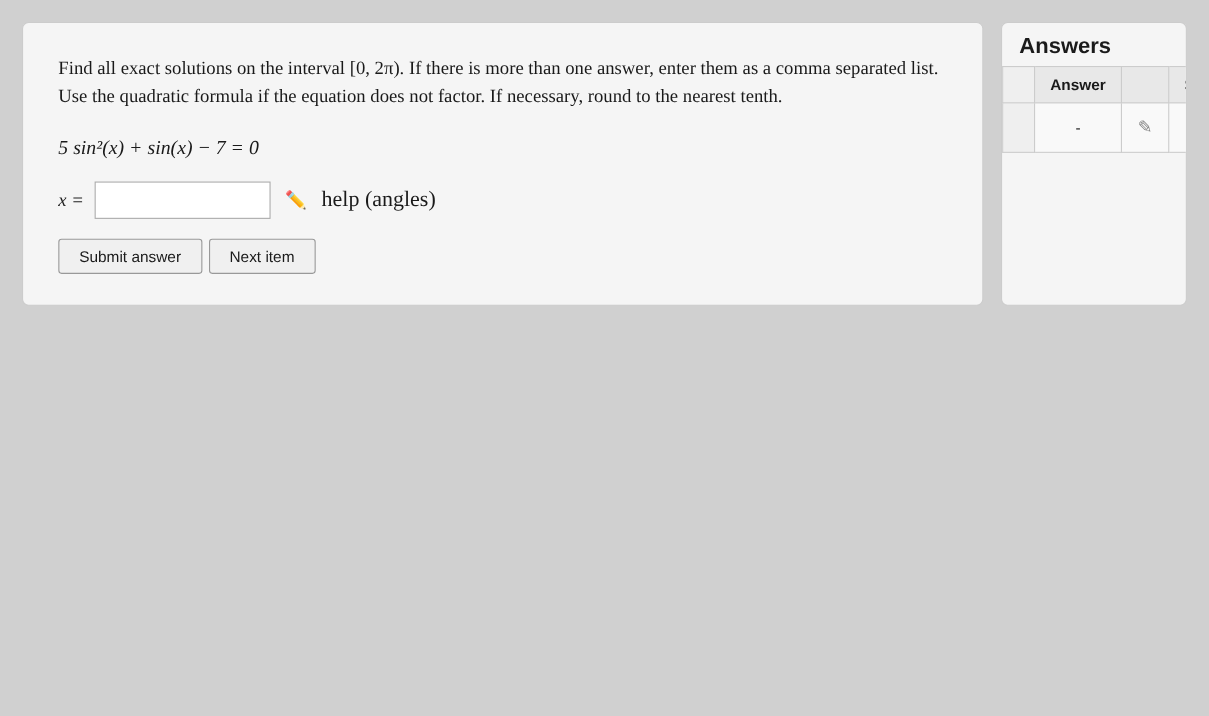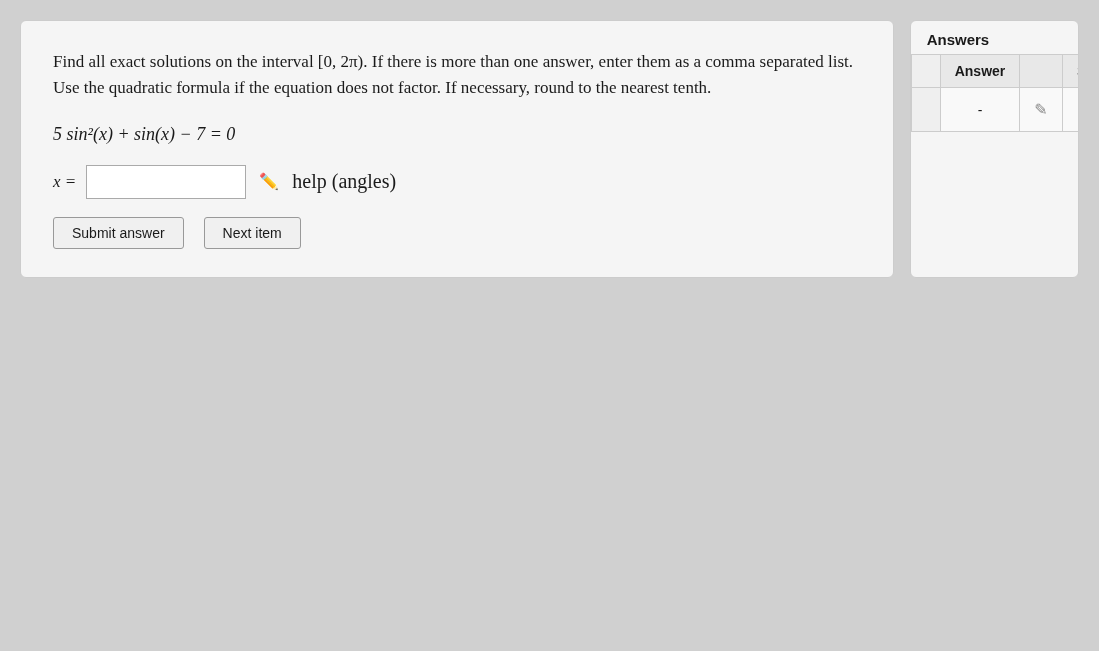--- a/index.html
+++ b/index.html
@@ -84,21 +84,21 @@
 
     .help-link {
       font-size: 20px;
       color: #1a1a1a;
       text-decoration: none;
       font-family: Liberation Serif, serif;
     }
 
     .button-row {
       display: flex;
-      gap: 20px;
+      gap: 6px;
     }
 
     .btn {
       padding: 7px 18px;
       background: #f0f0f0;
       border: 1px solid #999;
       border-radius: 3px;
       font-size: 14px;
       font-family: Arial, sans-serif;
       cursor: pointer;
@@ -108,21 +108,21 @@
     .answers-section {
       background-color: #f5f5f5;
       border: 1px solid #ccc;
       border-radius: 6px;
       padding: 0;
       overflow: hidden;
     }
 
     .answers-title {
       font-family: Arial, sans-serif;
-      font-size: 15px;
+      font-size: 20px;
       font-weight: bold;
       color: #1a1a1a;
       padding: 10px 16px 6px 16px;
     }
 
     .answers-table {
       width: 100%;
       border-collapse: collapse;
       font-family: Arial, sans-serif;
       font-size: 14px;

